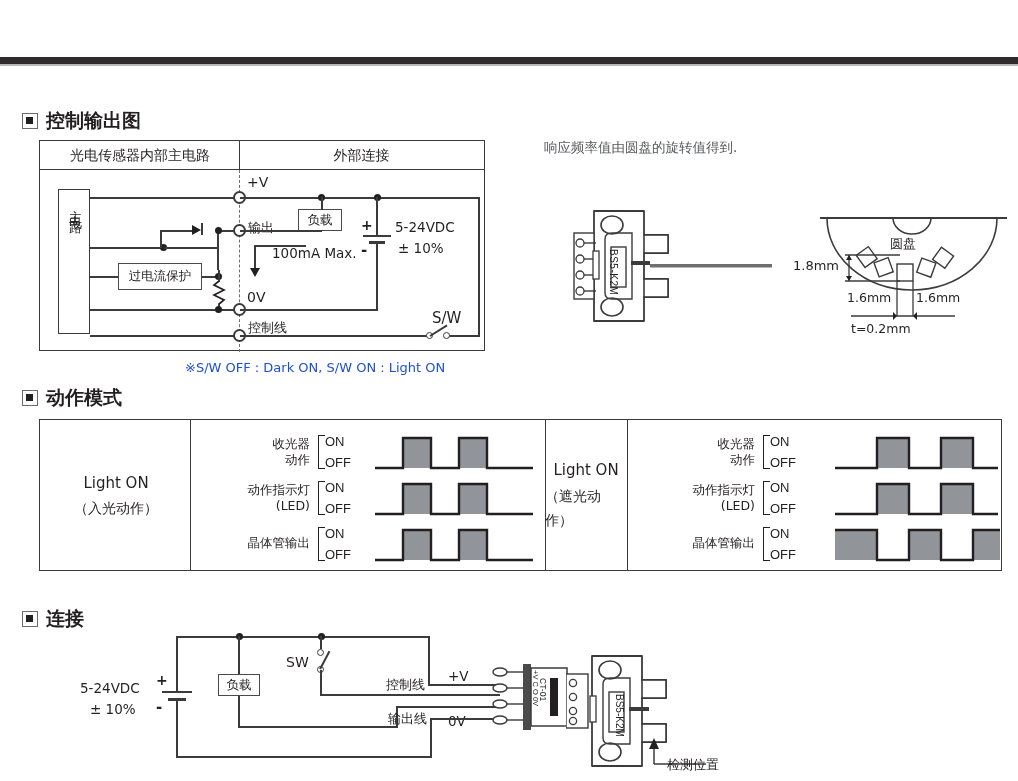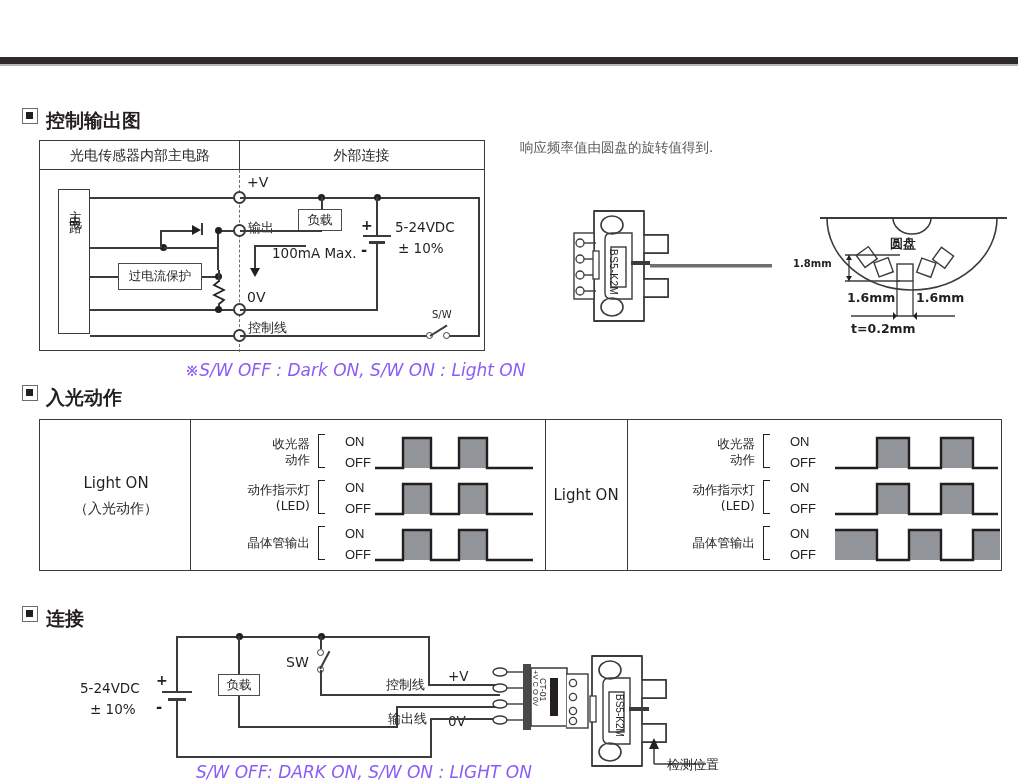--- a/index.html
+++ b/index.html
@@ -13,36 +13,36 @@
   
   .hdr-title{
     position:absolute;right:6px;top:6px;
     font-size:30px;font-weight:700;letter-spacing:1px;color:#231f20;
     font-family:"DejaVu Sans","Liberation Sans",sans-serif;
   }
   .hdr-rule{position:absolute;left:0;top:57px;width:1018px;height:7px;background:#2f2b2c;}
   .hdr-rule2{position:absolute;left:0;top:64px;width:1018px;height:2px;background:#b9b6b6;}
 
   
-  .sec-h{position:absolute;display:flex;align-items:flex-start;gap:8px;}
+  .sec-h{position:absolute;display:flex;align-items:center;gap:8px;}
   .sec-mark{
     width:14px;height:14px;border:1.5px solid #6b6b6b;background:#fff;
     display:inline-block;position:relative;flex:none;
   }
   .sec-mark::after{
     content:"";position:absolute;left:2.5px;top:2.5px;width:7px;height:7px;background:#231f20;
   }
   .sec-t{font-size:19px;font-weight:700;color:#231f20;
     font-family:"DejaVu Sans","Liberation Sans",sans-serif;white-space:nowrap;}
 
   .sub-note{position:absolute;font-size:13.5px;color:#58595b;
     font-family:"DejaVu Sans","Liberation Sans",sans-serif;white-space:nowrap;}
 
-  .foot-note{position:absolute;font-size:17px;color:#8b5cf6;
-    font-family:"DejaVu Sans","Liberation Sans",sans-serif;white-space:nowrap;font-style:italic;}
+  .foot-note{position:absolute;font-size:13px;color:#1d4ed8;
+    font-family:"DejaVu Sans","Liberation Sans",sans-serif;white-space:nowrap;}
 
   
   .box{position:absolute;border:1.6px solid #3b3b3b;background:#fff;box-sizing:border-box;}
   .vline{position:absolute;background:#3b3b3b;}
   .hline{position:absolute;background:#3b3b3b;}
   .dashv{position:absolute;border-left:1.5px dashed #6f6f6f;}
 
   .lbl{position:absolute;white-space:nowrap;font-size:13px;
      font-family:"DejaVu Sans","Liberation Sans",sans-serif;color:#231f20;}
   .lbl-cn{font-family:"DejaVu Sans","Liberation Sans",sans-serif;}
@@ -69,21 +69,21 @@
 
   
   #mode-table{left:39px;top:419px;width:963px;height:152px;}
   .mt-sep{position:absolute;top:0;width:1.4px;height:100%;background:#3b3b3b;}
   .mode-name{position:absolute;display:flex;flex-direction:column;align-items:center;justify-content:center;
      height:100%;font-size:15px;line-height:1.75;color:#231f20;
      font-family:"DejaVu Sans","Liberation Sans",sans-serif;}
   .mode-name .cn{font-size:14px;}
   .row-label{position:absolute;text-align:right;font-size:12.5px;line-height:1.25;color:#231f20;
      font-family:"DejaVu Sans","Liberation Sans",sans-serif;white-space:nowrap;}
-  .onoff{position:absolute;display:flex;align-items:flex-start;gap:20px;}
+  .onoff{position:absolute;display:flex;align-items:center;gap:0;}
   .brk{width:7px;height:34px;border:1.8px solid #231f20;border-right:none;box-sizing:border-box;}
   .onoff-txt{display:flex;flex-direction:column;justify-content:space-between;height:36px;
      font-size:13px;color:#231f20;font-family:"Liberation Sans",sans-serif;}
   .wave{position:absolute;}
   .sw-lead{position:absolute;background:#3b3b3b;transform-origin:left center;}
   .sw-term{position:absolute;width:7px;height:7px;border:1.6px solid #3b3b3b;border-radius:50%;background:#fff;box-sizing:border-box;}
 
   .arrow-d{position:absolute;width:0;height:0;border-left:5px solid transparent;border-right:5px solid transparent;border-top:9px solid #231f20;}
 </style>
 </head>
@@ -175,26 +175,26 @@
     <div class="lbl" style="left:321px;top:100px;font-size:15px;font-weight:700;">-</div>
     <div class="lbl" style="left:355px;top:78px;font-size:13.5px;">5-24VDC</div>
     <div class="lbl" style="left:358px;top:99px;font-size:13.5px;">± 10%</div>
 
     <div class="vline" style="left:438px;top:56px;width:1.6px;height:139px;"></div>
     <div class="hline" style="left:200px;top:194px;width:188px;height:1.6px;"></div>
     <div class="hline" style="left:408px;top:194px;width:32px;height:1.6px;"></div>
     <div class="sw-term" style="left:386px;top:191px;"></div>
     <div class="sw-term" style="left:403px;top:191px;"></div>
     <div class="sw-lead" style="left:390px;top:194px;width:20px;height:1.8px;transform:rotate(-32deg);"></div>
-    <div class="lbl" style="left:392px;top:168px;font-size:10px;">S/W</div>
+    <div class="lbl" style="left:392px;top:168px;font-size:15px;">S/W</div>
   </div>
 
   <div class="foot-note" style="left:185px;top:360px;">※S/W OFF : Dark ON, S/W ON : Light ON</div>
 
-  <div class="sub-note" style="left:520px;top:139px;text-align:right;">响应频率值由圆盘的旋转值得到.</div>
+  <div class="sub-note" style="left:544px;top:139px;text-align:right;">响应频率值由圆盘的旋转值得到.</div>
 
   <div style="position:absolute;left:560px;top:205px;width:220px;height:125px;">
     <svg width="220" height="125">
 
       <path d="M34,6 L84,6 L84,30 L108,30 L108,48 L84,48 L84,74 L108,74 L108,92 L84,92 L84,116 L34,116 Z" fill="#fff" stroke="#3b3b3b" stroke-width="1.8" stroke-linejoin="round"></path>
 
       <ellipse cx="52" cy="20" rx="11" ry="9" fill="#fff" stroke="#3b3b3b" stroke-width="1.6"></ellipse>
       <ellipse cx="52" cy="102" rx="11" ry="9" fill="#fff" stroke="#3b3b3b" stroke-width="1.6"></ellipse>
 
       <path d="M45,34 Q45,28 52,28 L72,28 L72,94 L52,94 Q45,94 45,88 Z" fill="none" stroke="#3b3b3b" stroke-width="1.4"></path>
@@ -218,21 +218,21 @@
         <line x1="24" y1="38" x2="36" y2="38"></line>
           <line x1="24" y1="54" x2="36" y2="54"></line>
         <line x1="24" y1="70" x2="36" y2="70"></line>
           <line x1="24" y1="86" x2="36" y2="86"></line>
       </g>
       <rect x="33" y="46" width="6" height="28" fill="#fff" stroke="#3b3b3b" stroke-width="1.3"></rect>
     </svg>
     <div style="position:absolute;left:48px;top:44px;writing-mode:vertical-rl;font-size:10px;letter-spacing:0.5px;color:#231f20;font-family:'Liberation Sans',sans-serif;">BS5-K2M</div>
   </div>
 
-  <div style="position:absolute;left:795px;top:198px;width:215px;height:145px;font-weight:bold;">
+  <div style="position:absolute;left:795px;top:198px;width:215px;height:145px;">
     <svg width="215" height="145">
       <line x1="25" y1="20" x2="212" y2="20" stroke="#3b3b3b" stroke-width="1.8"></line>
       <path d="M32,20 A85,72 0 0 0 202,20" fill="none" stroke="#3b3b3b" stroke-width="1.6"></path>
       <path d="M98,20 A19,16 0 0 0 136,20" fill="none" stroke="#3b3b3b" stroke-width="1.6"></path>
 
       <g fill="#fff" stroke="#3b3b3b" stroke-width="1.4">
         <rect x="64" y="52" width="15" height="15" transform="rotate(-36 71 59)"></rect>
         <rect x="81" y="62" width="15" height="15" transform="rotate(-20 88 69)"></rect>
         <rect x="102" y="66" width="16" height="17"></rect>
         <rect x="124" y="62" width="15" height="15" transform="rotate(20 131 69)"></rect>
@@ -249,29 +249,29 @@
 
       <g stroke="#3b3b3b" stroke-width="1.3">
         <line x1="102" y1="83" x2="102" y2="118"></line>
         <line x1="118" y1="83" x2="118" y2="118"></line>
         <line x1="56" y1="118" x2="160" y2="118"></line>
       </g>
       <polygon points="102,118 98,114 98,122" fill="#231f20"></polygon>
       <polygon points="118,118 122,114 122,122" fill="#231f20"></polygon>
     </svg>
     <div class="lbl lbl-cn" style="left:95px;top:37px;font-size:13px;">圆盘</div>
-    <div class="lbl" style="left:-2px;top:60px;font-size:10px;">1.8mm</div>
+    <div class="lbl" style="left:-2px;top:60px;font-size:13px;">1.8mm</div>
     <div class="lbl" style="left:52px;top:92px;font-size:12.5px;">1.6mm</div>
     <div class="lbl" style="left:121px;top:92px;font-size:12.5px;">1.6mm</div>
     <div class="lbl" style="left:56px;top:123px;font-size:12.5px;">t=0.2mm</div>
   </div>
 
   <div class="sec-h" style="left:22px;top:385px;">
     <span class="sec-mark"></span>
-    <span class="sec-t">入光动作</span>
+    <span class="sec-t">动作模式</span>
   </div>
 
   <div class="box" id="mode-table">
 
     <div class="mt-sep" style="left:150px;"></div>
     <div class="mt-sep" style="left:505px;"></div>
     <div class="mt-sep" style="left:587px;"></div>
 
     <div class="mode-name" style="left:1px;width:150px;">
       <span>Light ON</span>
@@ -324,20 +324,21 @@
       </span>
     </div>
     <svg class="wave" style="left:335px;top:106px;" width="160" height="38">
       <rect x="28" y="4" width="28" height="30" fill="#919499"></rect>
       <rect x="84" y="4" width="28" height="30" fill="#919499"></rect>
       <polyline points="0,34 28,34 28,4 56,4 56,34 84,34 84,4 112,4 112,34 158,34" fill="none" stroke="#231f20" stroke-width="2.4"></polyline>
     </svg>
 
     <div class="mode-name" style="left:505px;width:82px;">
       <span>Light ON</span>
+      <span class="cn">（遮光动作）</span>
     </div>
 
     <div class="row-label" style="left:605px;top:16px;width:110px;">
       <span>收光器</span><br>
       <span>动作</span>
     </div>
     <div class="onoff" style="left:723px;top:14px;">
       <span class="brk"></span>
       <span class="onoff-txt">
         <span>ON</span>
@@ -483,15 +484,14 @@
       <g stroke="#3b3b3b" stroke-width="1.5" fill="none">
         <line x1="88" y1="96" x2="88" y2="112"></line>
         <line x1="88" y1="112" x2="140" y2="112"></line>
       </g>
       <polygon points="88,86 83,97 93,97" fill="#231f20"></polygon>
     </svg>
     <div style="position:absolute;left:534px;top:66px;writing-mode:vertical-rl;font-size:10px;color:#231f20;font-family:'Liberation Sans',sans-serif;">BS5-K2M</div>
     <div class="lbl lbl-cn" style="left:587px;top:128px;font-size:13px;">检测位置</div>
   </div>
 
-  <div class="foot-note" style="left:196px;top:762px;">S/W OFF: DARK ON, S/W ON : LIGHT ON</div>
 
 </div>
 
 </body></html>

